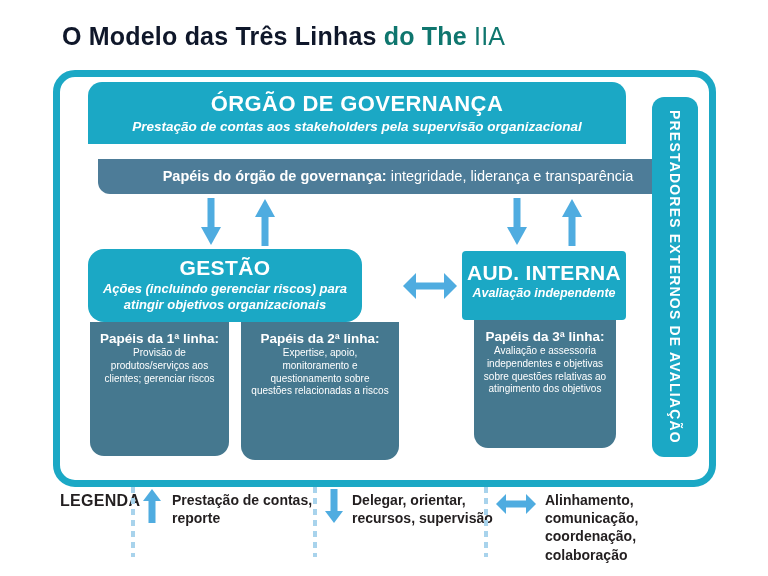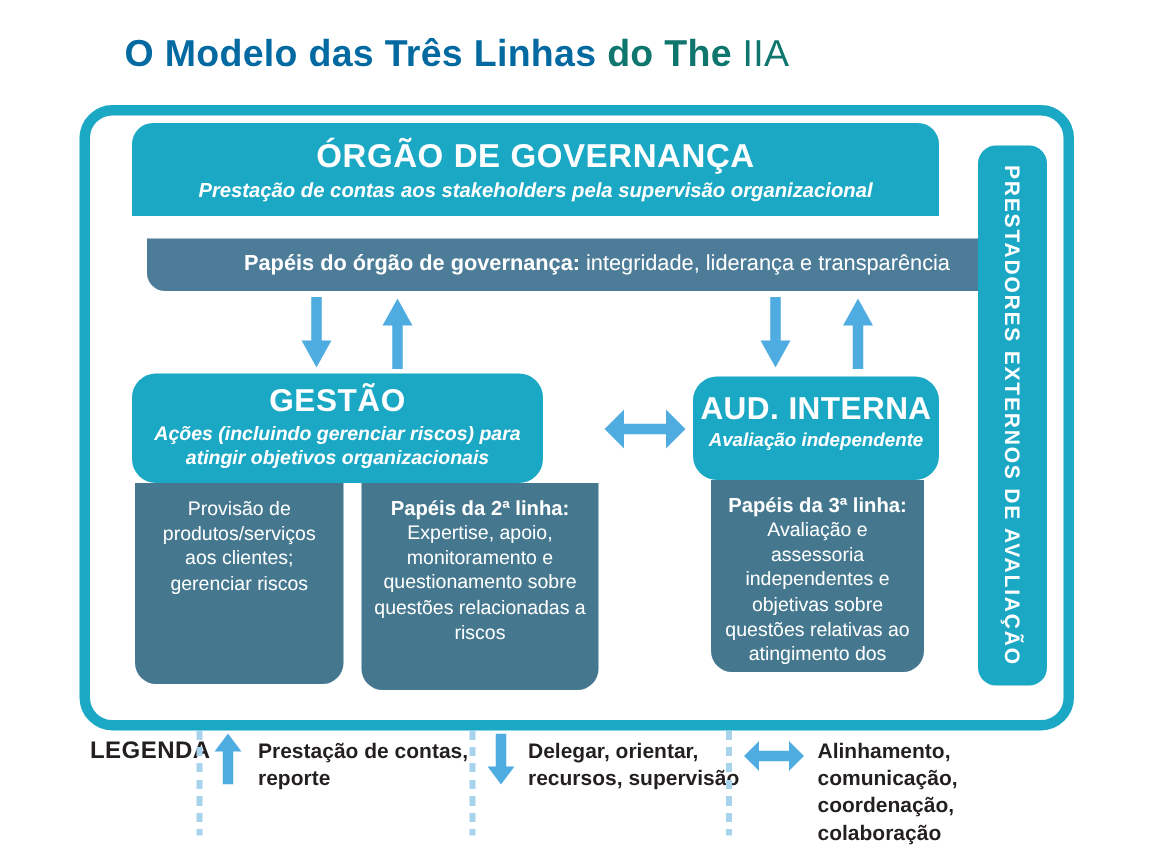--- a/index.html
+++ b/index.html
@@ -4,47 +4,47 @@
 <style>
   html,body{margin:0;padding:0;background:#ffffff;}
   body{
     width:768px;height:576px;position:relative;overflow:hidden;
     font-family:"Liberation Sans","DejaVu Sans",sans-serif;
     -webkit-font-smoothing:antialiased;
   }
   .abs{position:absolute;}
   
   .title{position:absolute;left:62px;top:22px;font-size:25px;font-weight:bold;letter-spacing:.2px;white-space:nowrap;}
-  .t-teal{color:#0369a1;margin-left:21px;}
+  .t-teal{color:#0f172a;}
   .t-blue{color:#0f766e;}
   .t-reg{font-weight:500;}
   
   .frame{left:53px;top:70px;width:649px;height:403px;border:7px solid #1ba8c5;border-radius:22px;background:transparent;}
   
   .tealbox{background:#1ba8c5;color:#fff;text-align:center;}
   .gov-box{left:88px;top:82px;width:538px;height:62px;border-radius:14px 14px 0 0;}
   .gov-title{font-size:22px;font-weight:bold;letter-spacing:.4px;padding-top:9px;}
   .gov-sub{font-size:13.5px;font-weight:bold;font-style:italic;margin-top:2px;}
   .gov-strip{left:98px;top:159px;width:600px;height:35px;background:#4d7c98;border-radius:0 0 12px 12px;color:#fff;
     font-size:14.5px;text-align:center;line-height:35px;white-space:nowrap;}
   .gov-strip b{font-weight:bold;}
   .gov-strip .reg{font-weight:normal;margin-left:4px;}
   .mgmt-box{left:88px;top:249px;width:274px;height:73px;border-radius:16px;}
   .mgmt-title{font-size:21px;font-weight:bold;letter-spacing:.4px;padding-top:7px;}
   .mgmt-sub{font-size:13px;font-weight:bold;font-style:italic;line-height:1.25;margin-top:1px;padding:0 10px;}
-  .aud-box{left:462px;top:251px;width:164px;height:69px;border-radius:16px;}
+  .aud-box{left:462px;top:251px;width:164px;height:69px;border-radius:4px;}
   .aud-title{font-size:21px;font-weight:bold;letter-spacing:.3px;padding-top:10px;}
   .aud-sub{font-size:12.5px;font-weight:bold;font-style:italic;margin-top:1px;}
   
   .rolebox{background:#45788f;color:#fff;text-align:center;border-radius:0 0 14px 14px;padding:9px 8px 0 8px;box-sizing:border-box;}
   .rb1{left:90px;top:322px;width:139px;height:134px;}
   .rb2{left:241px;top:322px;width:158px;height:138px;}
   .rb3{left:474px;top:320px;width:142px;height:128px;}
   .rb-head{font-size:13.5px;font-weight:bold;margin-bottom:1px;}
-  .rb-body{font-size:13px;line-height:1.28;}
+  .rb-body{font-size:10px;line-height:1.28;}
   
   .ext-bar{left:652px;top:97px;width:46px;height:360px;background:#1ba8c5;border-radius:12px;
     display:flex;align-items:center;justify-content:center;}
   .ext-text{writing-mode:vertical-rl;color:#fff;font-size:14px;font-weight:bold;letter-spacing:1.2px;white-space:nowrap;}
   
   .arrow{line-height:0;}
   
   .legend-label{left:60px;top:492px;font-size:16px;font-weight:bold;color:#231f20;letter-spacing:.3px;}
   .divider{width:4px;height:70px;top:487px;
     background:repeating-linear-gradient(to bottom,#a8d3ec 0 6px,transparent 6px 11px);}
@@ -109,20 +109,21 @@
         <polygon points="42,4 42,30 55,17" fill="#4face0"></polygon>
       </svg>
   </div>
 
   <div class="abs tealbox aud-box">
     <div class="aud-title">AUD. INTERNA</div>
     <div class="aud-sub">Avaliação independente</div>
   </div>
 
   <div class="abs rolebox rb1">
+    <div class="rb-head">Papéis da 1ª linha:</div>
     <div class="rb-body">Provisão de produtos/serviços aos clientes; gerenciar riscos</div>
   </div>
   <div class="abs rolebox rb2">
     <div class="rb-head">Papéis da 2ª linha:</div>
     <div class="rb-body">Expertise, apoio, monitoramento e questionamento sobre questões relacionadas a riscos</div>
   </div>
   <div class="abs rolebox rb3">
     <div class="rb-head">Papéis da 3ª linha:</div>
     <div class="rb-body">Avaliação e assessoria independentes e objetivas sobre questões relativas ao atingimento dos objetivos</div>
   </div>

